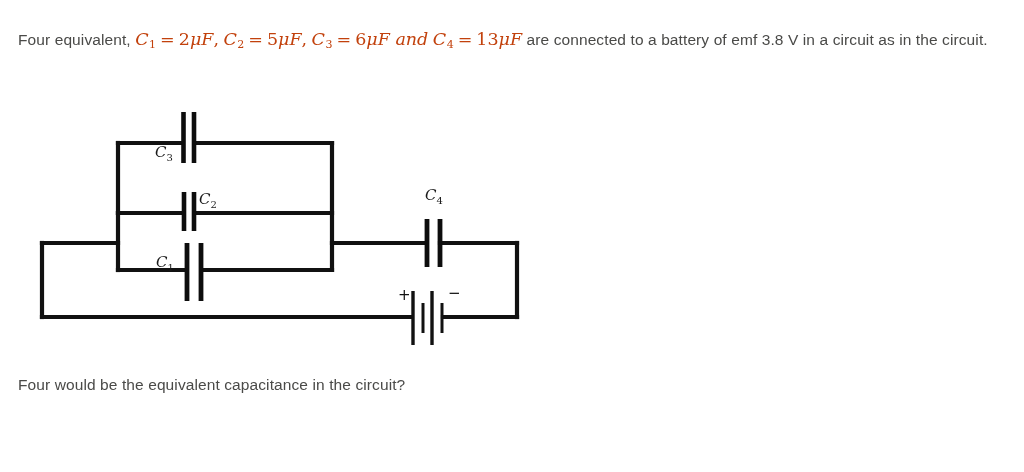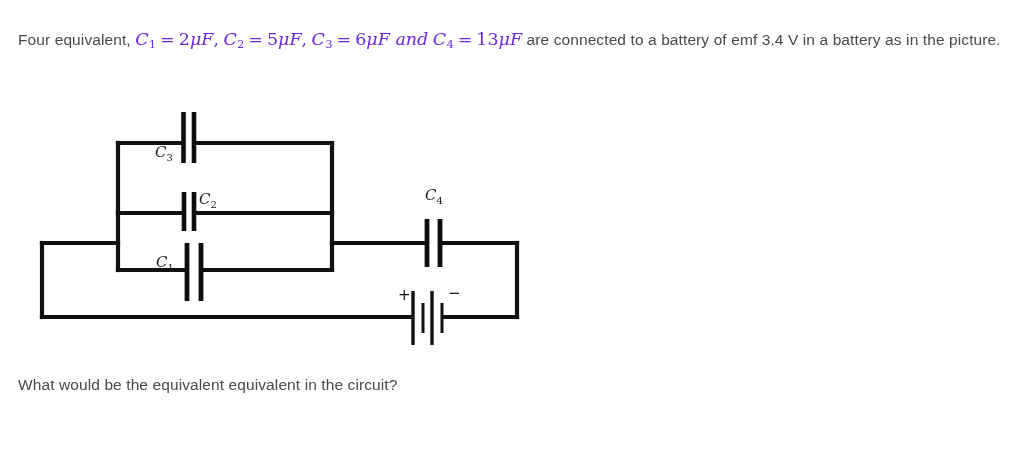--- a/index.html
+++ b/index.html
@@ -26,21 +26,21 @@
     line-height: 26px;
     color: #4a4a48;
     letter-spacing: .1px;
   }
   .mth {
     font-family: "DejaVu Serif", "Liberation Serif", serif;
     font-style: italic;
     font-size: 17.5px;
     letter-spacing: 0;
     white-space: nowrap;
-    color: #6d28d9;
+    color: #c2410c;
   }
   .mth .up { font-style: normal; }
   .mth sub {
     font-size: 11px;
     font-style: normal;
     vertical-align: -3px;
     margin-left: .5px;
   }
   .op { margin: 0 4px; font-style: normal; }
 
@@ -68,22 +68,22 @@
   <span>Four equivalent,</span>
 
   <span class="mth"><span>C</span><sub>1</sub><span class="op">=</span><span class="up">2</span><span>μF</span><span class="up">,</span></span>
 
   <span class="mth"><span>C</span><sub>2</sub><span class="op">=</span><span class="up">5</span><span>μF</span><span class="up">,</span></span>
 
   <span class="mth"><span>C</span><sub>3</sub><span class="op">=</span><span class="up">6</span><span>μF</span>&nbsp;<span>and</span></span>
 
   <span class="mth"><span>C</span><sub>4</sub><span class="op">=</span><span class="up">13</span><span>μF</span></span>
 
-  <span>are connected to a battery of emf 3.4 V in a</span>
-  <span>battery as in the picture.</span>
+  <span>are connected to a battery of emf 3.8 V in a</span>
+  <span>circuit as in the circuit.</span>
 </div>
 
 <svg id="circuit" width="600" height="270" viewBox="0 0 600 270">
 
   <g stroke="#111111" stroke-width="4.2" fill="none" stroke-linecap="square">
 
     <path d="M118,48 L181,48"></path>
     <path d="M196,48 L332,48"></path>
     <path d="M118,48 L118,118"></path>
 
@@ -145,13 +145,13 @@
 
     <text x="425" y="105"><tspan>C</tspan><tspan font-size="10" font-style="normal" dy="4">4</tspan></text>
   </g>
 
   <g fill="#111111" font-family="DejaVu Sans, Liberation Sans, sans-serif" font-size="15">
     <text x="398" y="205">+</text>
     <text x="448" y="203">−</text>
   </g>
 </svg>
 
-<div class="question">What would be the equivalent equivalent in the circuit?</div>
+<div class="question">Four would be the equivalent capacitance in the circuit?</div>
 
 </body></html>

